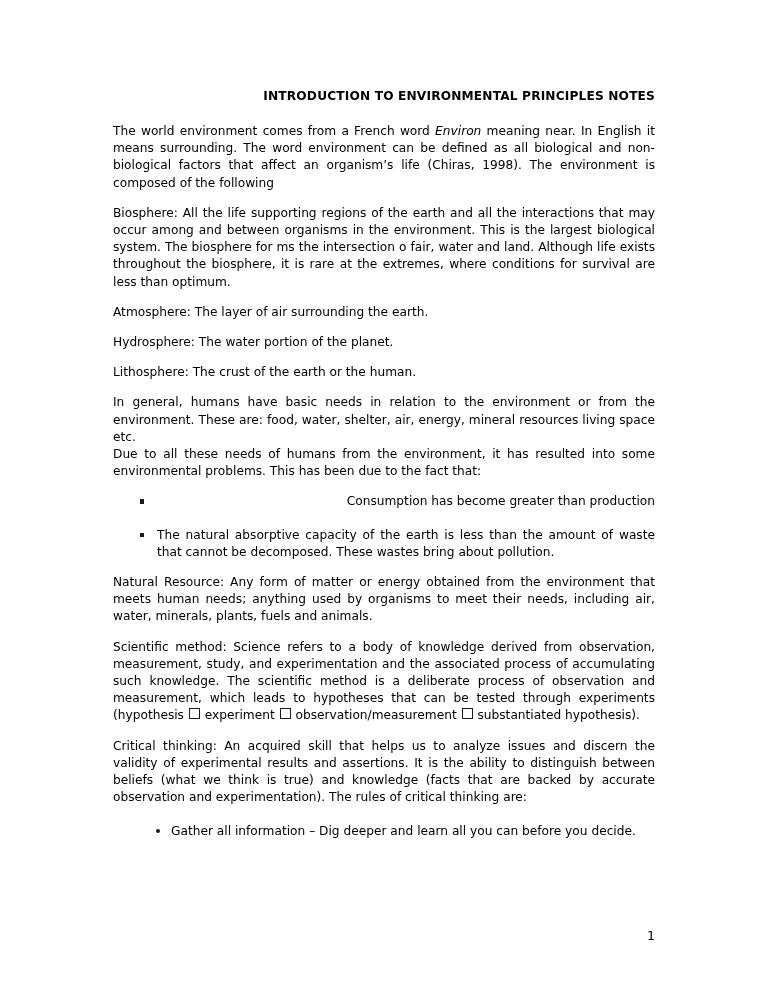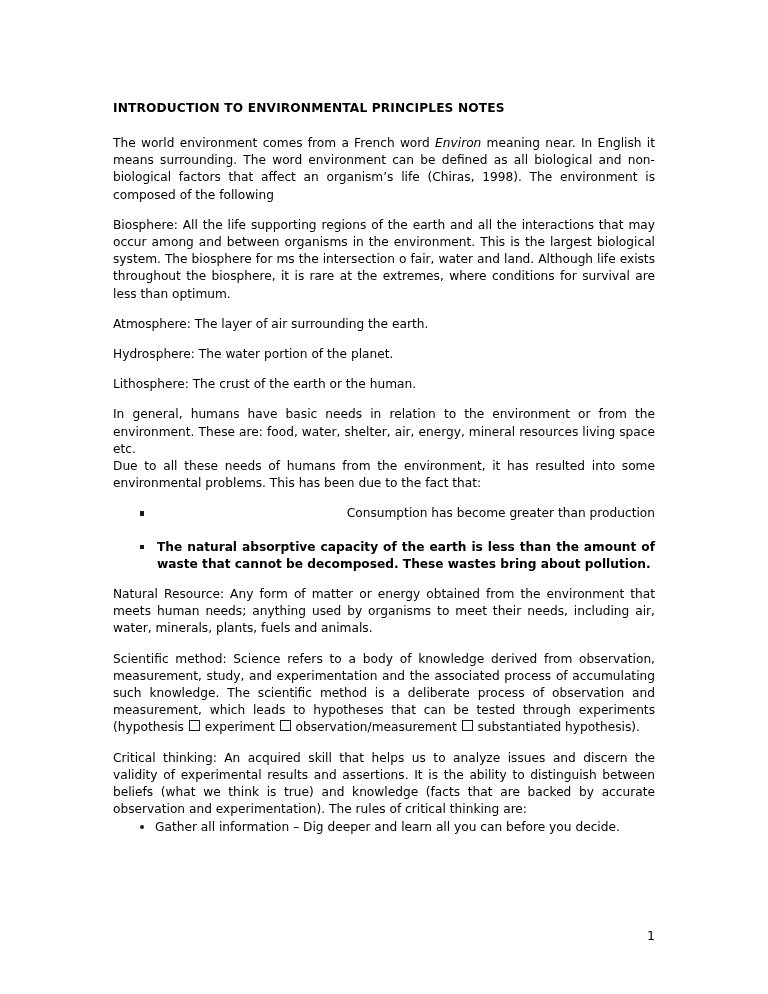--- a/index.html
+++ b/index.html
@@ -27,23 +27,23 @@
   .content {
     position: absolute;
     left: 113px;
     top: 88px;
     width: 542px;
   }
   h1.doc-title {
     font-size: 12.2px;
     font-weight: bold;
     letter-spacing: 0.15px;
-    margin: 12px 0 19px 0;
+    margin: 0 0 19px 0;
     line-height: 16px;
-    text-align: left;
+    text-align: right;
   }
   p.para {
     font-size: 12.2px;
     line-height: 17.2px;
     margin: 0 0 13px 0;
     text-align: justify;
     text-justify: inter-word;
     hyphens: none;
   }
   p.para.tight {
@@ -72,36 +72,35 @@
   ul.sq-list > li {
     position: relative;
     padding-left: 44px;
     font-size: 12.2px;
     line-height: 17.2px;
     margin-bottom: 16px;
     text-align: right;
   }
   ul.sq-list > li:last-child {
     margin-bottom: 12px;
-    font-weight: bold;
   }
   ul.sq-list > li .marker {
     position: absolute;
     left: 27px;
     top: 6px;
     width: 4.4px;
     height: 4.4px;
     background: #1a1a1a;
   }
   ul.sq-list > li.justify {
     text-align: justify;
   }
   ul.rd-list {
     list-style: none;
-    margin: 0;
+    margin: 16px;
     padding: 0;
   }
   ul.rd-list > li {
     position: relative;
     padding-left: 42px;
     font-size: 12.2px;
     line-height: 17.2px;
     margin: 0;
     text-align: left;
   }

